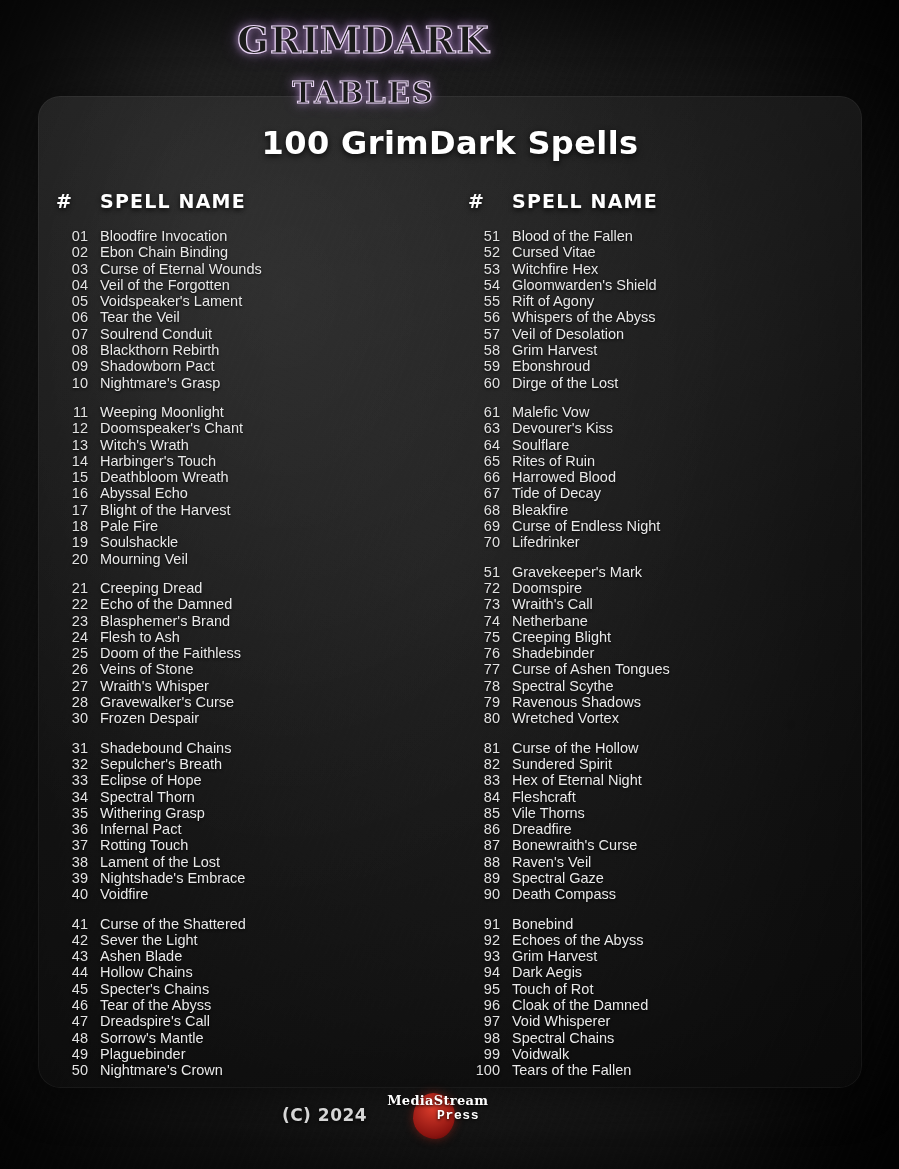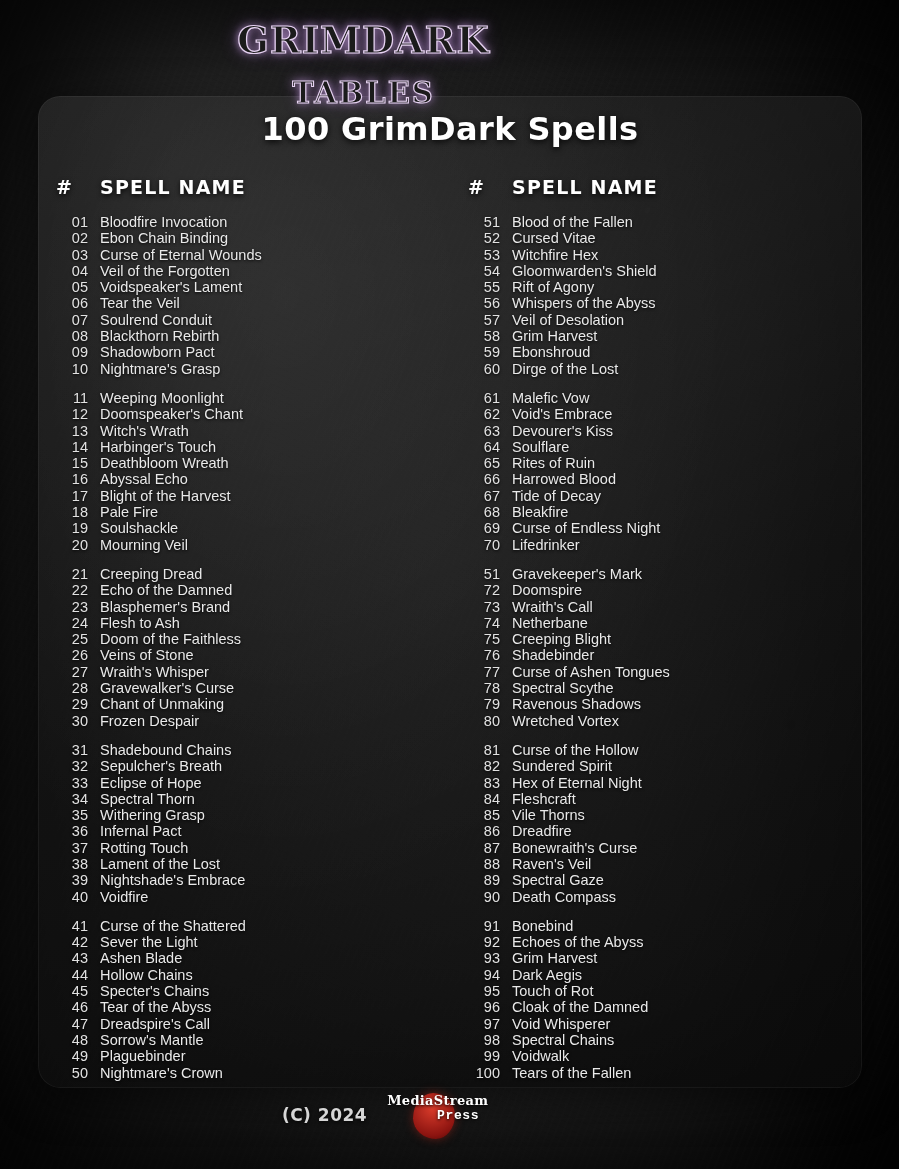--- a/index.html
+++ b/index.html
@@ -90,21 +90,21 @@
     border-radius: 22px;
     background:
       radial-gradient(ellipse at 30% 20%, rgba(255,255,255,.05), rgba(0,0,0,0) 55%),
       linear-gradient(160deg, rgba(38,38,38,.72), rgba(18,18,18,.80) 55%, rgba(10,10,10,.86));
     box-shadow: 0 0 0 1px rgba(255,255,255,.05) inset, 0 10px 40px rgba(0,0,0,.6);
     z-index: 3;
   }
 
   .title {
     margin: 0;
-    padding-top: 14px;
+    padding-top: 28px;
     text-align: center;
     font-family: "DejaVu Sans", sans-serif;
     font-weight: bold;
     font-size: 32px;
     color: #ffffff;
     letter-spacing: .4px;
     text-shadow: 0 2px 6px rgba(0,0,0,.85);
   }
 
   .columns {
@@ -348,24 +348,20 @@
             </div>
             <div class="row">
               <span class="num">27</span>
               <span class="name">Wraith's Whisper</span>
             </div>
             <div class="row">
               <span class="num">28</span>
               <span class="name">Gravewalker's Curse</span>
             </div>
             <div class="row">
-              <span class="num">29</span>
-              <span class="name">Chant of Unmaking</span>
-            </div>
-            <div class="row">
               <span class="num">30</span>
               <span class="name">Frozen Despair</span>
             </div>
             <div class="gap"></div>
             <div class="row">
               <span class="num">31</span>
               <span class="name">Shadebound Chains</span>
             </div>
             <div class="row">
               <span class="num">32</span>
@@ -490,24 +486,20 @@
               <span class="name">Ebonshroud</span>
             </div>
             <div class="row">
               <span class="num">60</span>
               <span class="name">Dirge of the Lost</span>
             </div>
             <div class="gap"></div>
             <div class="row">
               <span class="num">61</span>
               <span class="name">Malefic Vow</span>
-            </div>
-            <div class="row">
-              <span class="num">62</span>
-              <span class="name">Void's Embrace</span>
             </div>
             <div class="row">
               <span class="num">63</span>
               <span class="name">Devourer's Kiss</span>
             </div>
             <div class="row">
               <span class="num">64</span>
               <span class="name">Soulflare</span>
             </div>
             <div class="row">

